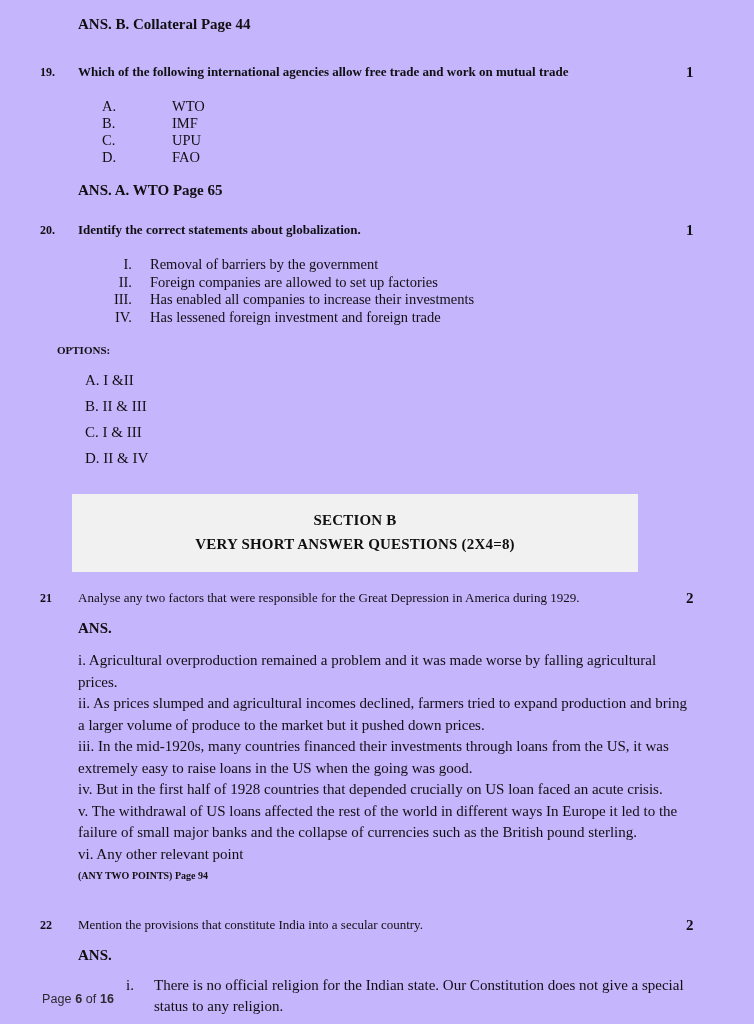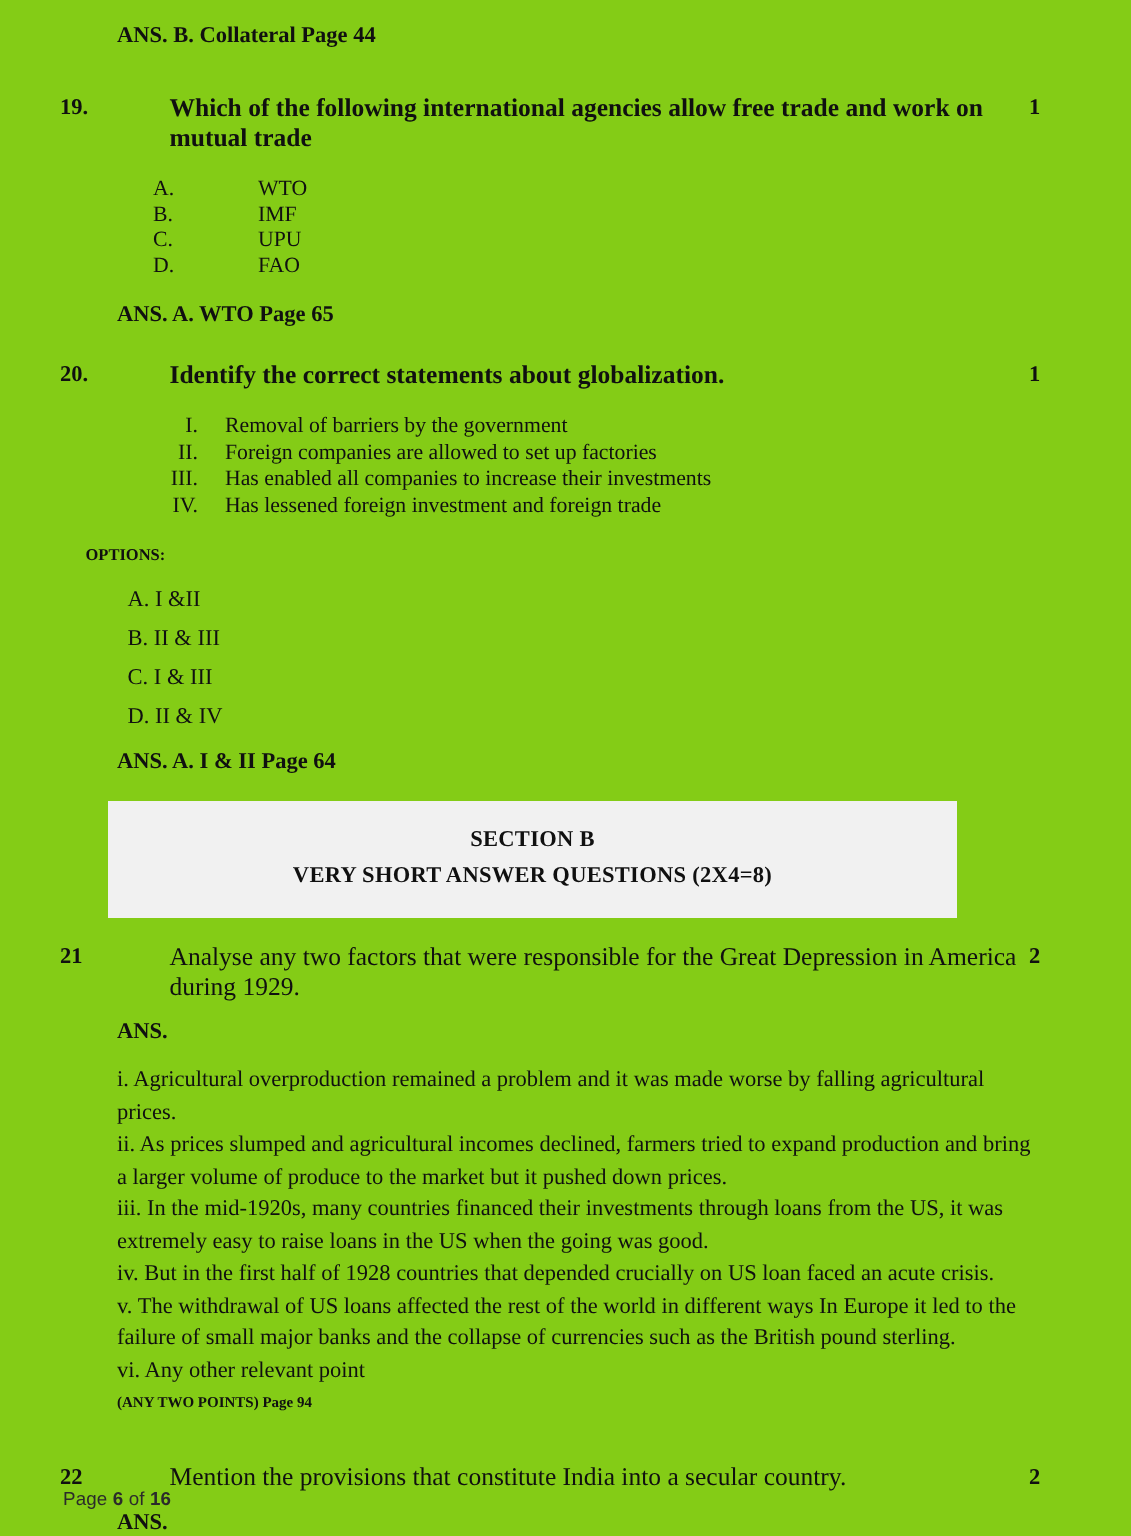--- a/index.html
+++ b/index.html
@@ -13,52 +13,51 @@
     position: relative;
     font-family: "Liberation Serif", "DejaVu Serif", serif;
     color: #101010;
     overflow: hidden;
   }
   .page {
     position: absolute;
     left: 0; top: 0;
     width: 754px;
     height: 1024px;
-    background: #84cc16;
+    background: #c4b5fd;
     box-sizing: border-box;
     padding: 0;
   }
   .content {
     position: absolute;
     left: 40px;
     top: 14px;
     width: 674px;
   }
 
   
   .qrow {
     display: flex;
     align-items: flex-start;
     width: 100%;
   }
   .qnum {
     width: 38px;
     flex: 0 0 38px;
     font-weight: bold;
-    font-size: 15px;
+    font-size: 12px;
     line-height: 20px;
     text-align: left;
     padding-left: 0px;
   }
   .qnum.plain { font-weight: bold; }
   .qbody {
     flex: 1 1 auto;
-    font-size: 17px;
-    line-height: 20px;
-    margin-left: 35px;
+    font-size: 13px;
+    line-height: 20px;
   }
   .qmark {
     flex: 0 0 28px;
     width: 28px;
     text-align: left;
     font-weight: bold;
     font-size: 15px;
     line-height: 20px;
     padding-left: 6px;
   }
@@ -269,21 +268,20 @@
     <div class="options-row">A. I &amp;II</div>
     <div class="sp6"></div>
     <div class="options-row">B. II &amp; III</div>
     <div class="sp6"></div>
     <div class="options-row">C. I &amp; III</div>
     <div class="sp6"></div>
     <div class="options-row">D. II &amp; IV</div>
 
     <div class="sp10"></div>
 
-    <div class="ans-line">ANS. A. I &amp; II Page 64</div>
 
     <div class="sp16"></div>
 
     <div class="section-box">
       <div class="section-title">SECTION B</div>
       <div class="section-title">VERY SHORT ANSWER QUESTIONS (2X4=8)</div>
     </div>
 
     <div class="sp16"></div>
 

